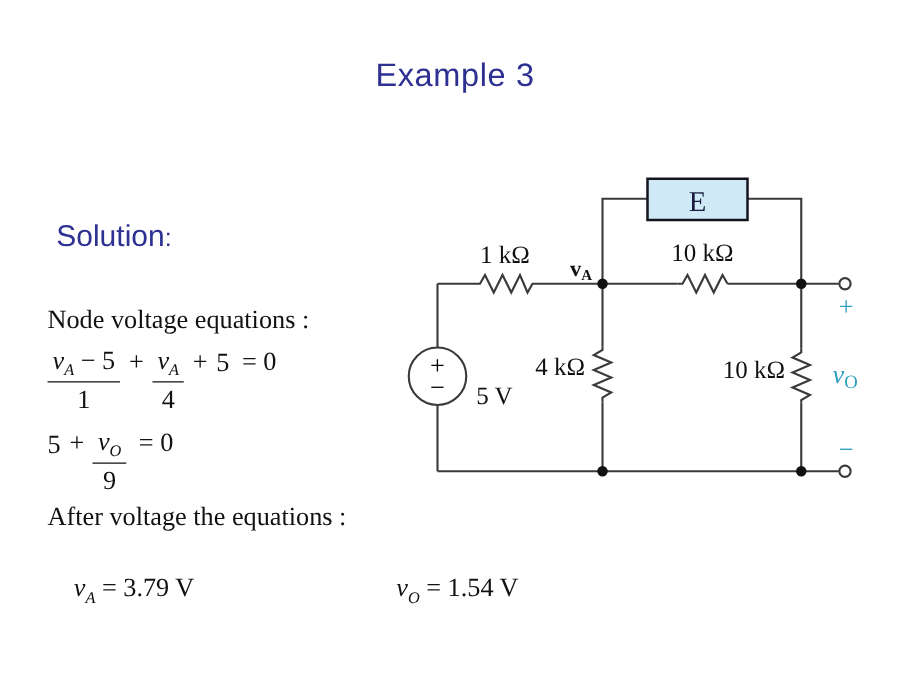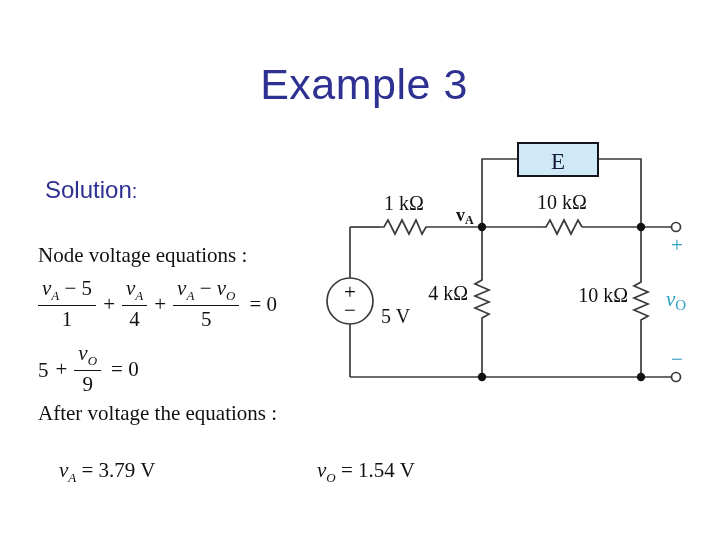--- a/index.html
+++ b/index.html
@@ -9,42 +9,41 @@
     width: 728px;
     height: 546px;
     background: #ffffff;
     overflow: hidden;
     font-family: "Liberation Serif", serif;
     color: #111111;
   }
   .abs { position: absolute; }
 
   #title {
-    top: 60px; left: 0; width: 728px;
+    top: 45px; left: 0; width: 728px;
     text-align: center;
     font-family: "Liberation Sans", sans-serif;
-    font-size: 43px;
+    font-size: 26px;
     color: #2e3192;
     letter-spacing: 0.5px;
   }
   #solution {
     top: 176px; left: 45px;
     font-family: "Liberation Sans", sans-serif;
     font-size: 24px;
     color: #2e3192;
   }
   #solution .colon { font-size: 20px; }
 
   .serif-line { font-size: 21px; color: #111; }
   #eq-intro { top: 243px; left: 38px; }
   #after-text { top: 401px; left: 38px; }
 
   .equation {
     display: flex;
-    align-items: center;
     font-size: 21px;
     color: #111;
   }
   #eq1 { top: 277px; left: 38px; }
   #eq2 { top: 342px; left: 38px; }
   .frac { display: inline-flex; flex-direction: column; align-items: center; }
   .frac .num {
     padding: 0 4px 2px 4px;
     border-bottom: 1.6px solid #111;
     line-height: 1.1;
@@ -93,21 +92,20 @@
       <span class="num"><span class="mv">v</span><sub>A</sub><span> − 5</span></span>
       <span class="den">1</span>
     </span>
     <span class="op">+</span>
     <span class="frac">
       <span class="num"><span class="mv">v</span><sub>A</sub></span>
       <span class="den">4</span>
     </span>
     <span class="op">+</span>
     <span class="frac">
-      <span class="num"><span class="mv">v</span><sub>A</sub><span> − </span><span class="mv">v</span><sub>O</sub></span>
       <span class="den">5</span>
     </span>
     <span class="rhs">= 0</span>
   </div>
 
   <div id="eq2" class="abs equation">
     <span class="frac">
       <span class="den">5</span>
     </span>
     <span class="op">+</span>

